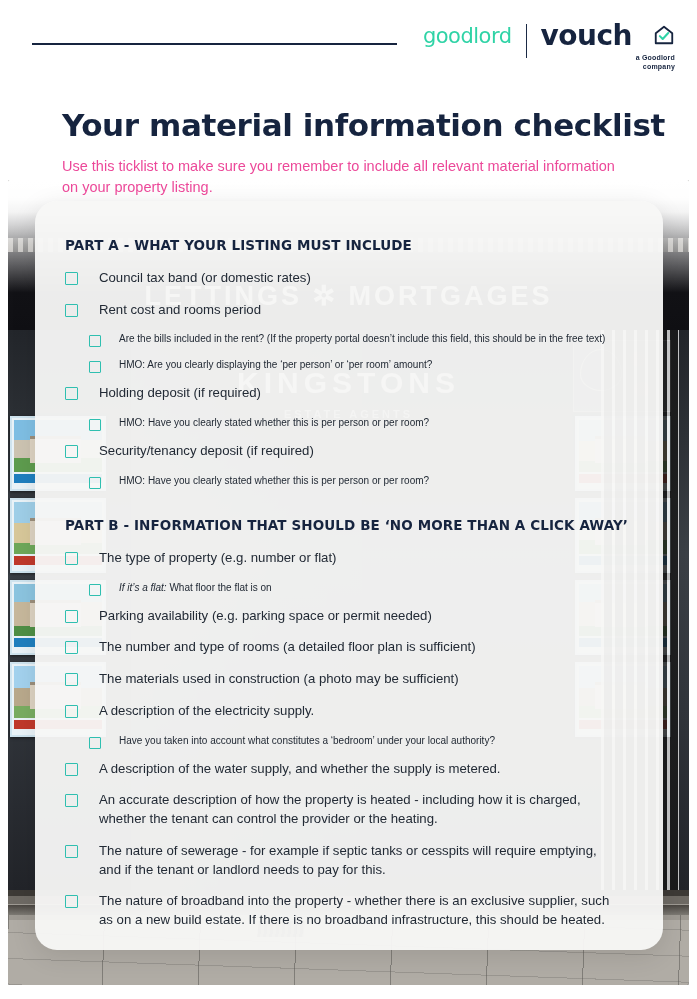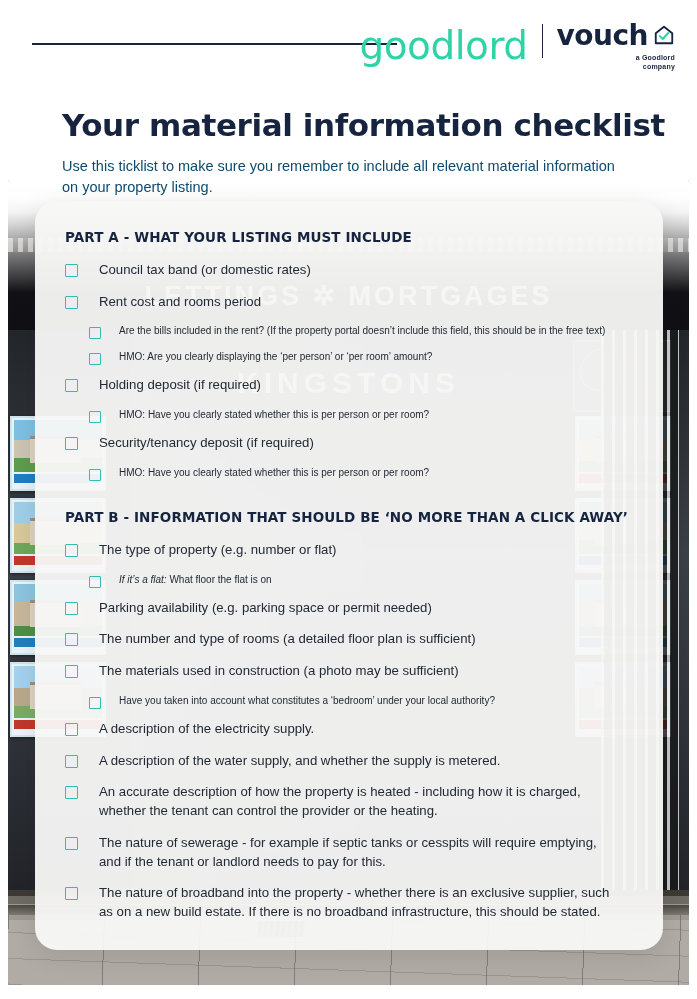--- a/index.html
+++ b/index.html
@@ -217,36 +217,36 @@
   }
   .logos {
     position:absolute;
     right:22px;
     top:22px;
     display:flex;
     align-items:flex-start;
     gap:14px;
   }
   .logo-goodlord {
-    font-size:39px;
+    font-size:21px;
     font-weight:400;
     color:#2fd3a6;
     letter-spacing:-0.5px;
     line-height:1;
     padding-top:4px;
     font-family:"DejaVu Sans", sans-serif;
   }
   .logo-divider {
     width:1px;
     height:34px;
     background:#1b2a45;
     margin-top:2px;
   }
   .logo-vouch-wrap { line-height:1; }
-  .logo-vouch-row { display:flex; align-items:center; gap:5px; }
+  .logo-vouch-row { display:flex; align-items:center; gap:21px; }
   .logo-vouch {
     font-size:28px;
     font-weight:700;
     color:#16243f;
     letter-spacing:-0.5px;
     font-family:"DejaVu Sans", sans-serif;
   }
   .house-icon { display:block; }
   .logo-sub {
     text-align:right;
@@ -267,21 +267,21 @@
     letter-spacing:-0.4px;
     font-family:"DejaVu Sans", sans-serif;
   }
   .page-subtitle {
     position:absolute;
     left:62px;
     top:141px;
     width:560px;
     font-size:14.5px;
     line-height:1.45;
-    color:#0c4a6e;
+    color:#ec4899;
   }
 
   
   .card {
     position:absolute;
     left:35px;
     top:201px;
     width:628px;
     height:749px;
     background:rgba(247,247,246,0.955);
@@ -292,21 +292,21 @@
   }
   .card-inner {
     padding:28px 30px 10px 30px;
   }
   .part-heading {
     font-size:13.5px;
     font-weight:800;
     color:#16243f;
     letter-spacing:0.1px;
     font-family:"DejaVu Sans", sans-serif;
-    margin:0 0 16px 0;
+    margin:8px 0 16px 0;
   }
   .part-heading.b { margin-top:28px; }
 
   .item {
     display:flex;
     align-items:flex-start;
     margin-bottom:13px;
   }
   .item.sub {
     margin-left:24px;
@@ -487,39 +487,39 @@
           <span class="label">Parking availability (e.g. parking space or permit needed)</span>
         </div>
         <div class="item">
           <span class="checkbox"></span>
           <span class="label">The number and type of rooms (a detailed floor plan is sufficient)</span>
         </div>
         <div class="item">
           <span class="checkbox"></span>
           <span class="label">The materials used in construction (a photo may be sufficient)</span>
         </div>
+        <div class="item">
+          <span class="checkbox"></span>
+          <span class="label">A description of the electricity supply.</span>
+        </div>
         <div class="item sub">
           <span class="checkbox"></span>
           <span class="label">Have you taken into account what constitutes a ‘bedroom’ under your local authority?</span>
         </div>
         <div class="item">
           <span class="checkbox"></span>
-          <span class="label">A description of the electricity supply.</span>
-        </div>
-        <div class="item">
-          <span class="checkbox"></span>
           <span class="label">A description of the water supply, and whether the supply is metered.</span>
         </div>
         <div class="item">
           <span class="checkbox"></span>
           <span class="label">An accurate description of how the property is heated - including how it is charged, whether the tenant can control the provider or the heating.</span>
         </div>
         <div class="item">
           <span class="checkbox"></span>
           <span class="label">The nature of sewerage - for example if septic tanks or cesspits will require emptying, and if the tenant or landlord needs to pay for this.</span>
         </div>
         <div class="item">
           <span class="checkbox"></span>
-          <span class="label">The nature of broadband into the property - whether there is an exclusive supplier, such as on a new build estate. If there is no broadband infrastructure, this should be stated.</span>
+          <span class="label">The nature of broadband into the property - whether there is an exclusive supplier, such as on a new build estate. If there is no broadband infrastructure, this should be heated.</span>
         </div>
       </div>
   </div>
 </div>
 
 </body></html>

